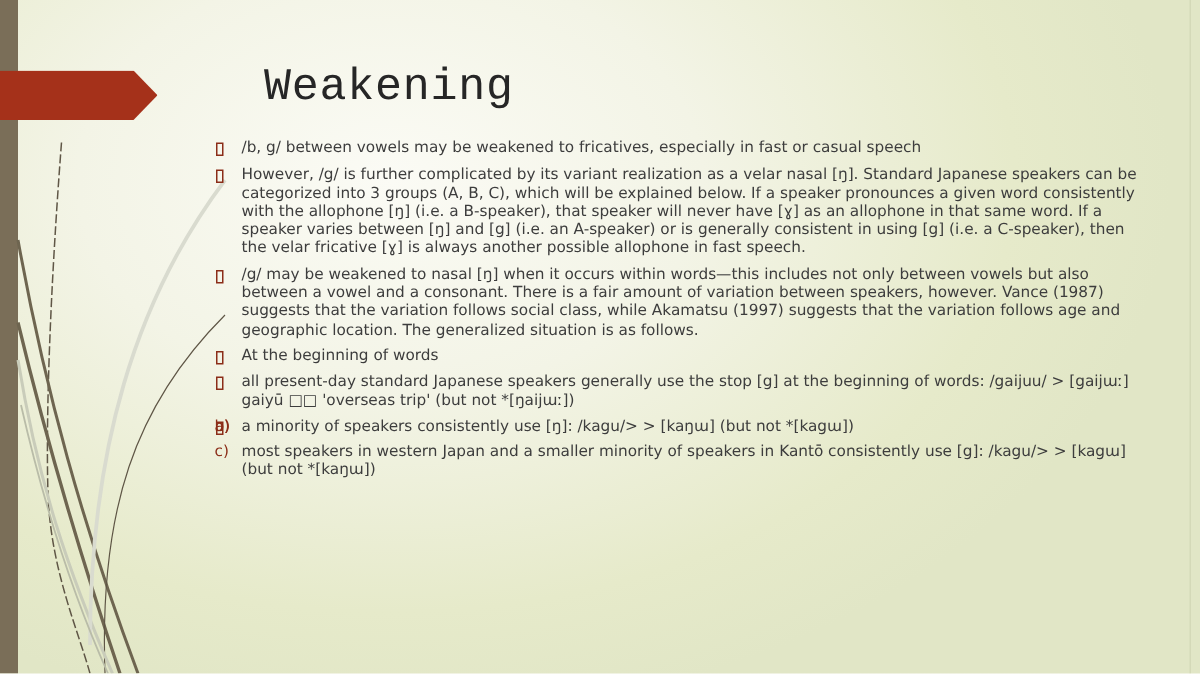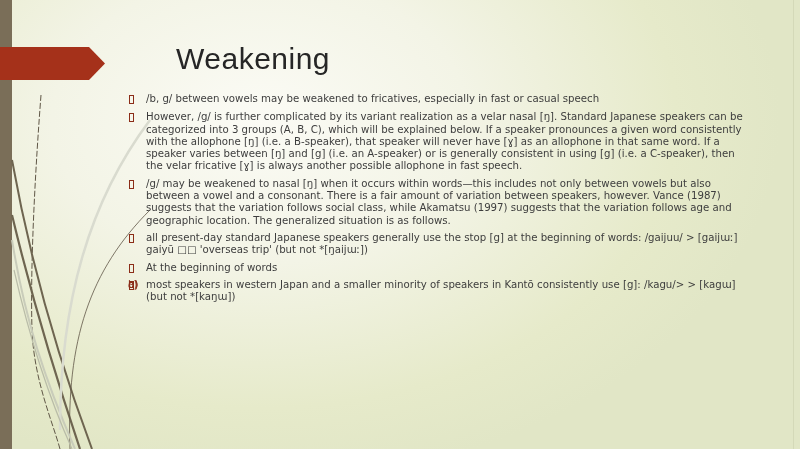--- a/index.html
+++ b/index.html
@@ -12,25 +12,25 @@
   .left-bar { position: absolute; left: 0; top: 0; width: 12px; height: 449px; background: #7a6e58; }
   .right-line { position: absolute; left: 793px; top: 0; width: 1px; height: 449px; background: #d4d9b8; }
   .arrow {
     position: absolute; left: 0; top: 47px; width: 105px; height: 33px;
     background: #a5311a;
     clip-path: polygon(0 0, 89px 0, 105px 16.5px, 89px 33px, 0 33px);
   }
   .curves { position: absolute; left: 0; top: 0; width: 160px; height: 449px; }
   .title {
     position: absolute; left: 176px; top: 42px;
-    font-family: Liberation Sans, sans-serif; font-size: 30px; color: #262626;
+    font-family: Liberation Mono, monospace; font-size: 30px; color: #262626;
     letter-spacing: 0.5px;
   }
   .content {
-    position: absolute; left: 128px; top: 93px; width: 620px;
+    position: absolute; left: 143px; top: 93px; width: 620px;
     font-size: 10.2px; line-height: 12.3px; color: #3d3d3d;
   }
   .item { position: relative; padding-left: 18px; margin-bottom: 5px; }
   .marker {
     position: absolute; left: 0; top: 0; width: 14px;
     color: #8b2d18; font-size: 10px;
   }
   .marker.box::before {
     content: ""; display: inline-block; width: 3px; height: 7px;
     border: 1px solid #8b2d18; margin-left: 1px; margin-top: 2px;
@@ -66,33 +66,34 @@
     <div class="item">
       <span class="marker box"></span>
       <span>However, /g/ is further complicated by its variant realization as a velar nasal [ŋ]. Standard Japanese speakers can be categorized into 3 groups (A, B, C), which will be explained below. If a speaker pronounces a given word consistently with the allophone [ŋ] (i.e. a B-speaker), that speaker will never have [ɣ] as an allophone in that same word. If a speaker varies between [ŋ] and [g] (i.e. an A-speaker) or is generally consistent in using [g] (i.e. a C-speaker), then the velar fricative [ɣ] is always another possible allophone in fast speech.</span>
     </div>
     <div class="item">
       <span class="marker box"></span>
       <span>/g/ may be weakened to nasal [ŋ] when it occurs within words—this includes not only between vowels but also between a vowel and a consonant. There is a fair amount of variation between speakers, however. Vance (1987) suggests that the variation follows social class, while Akamatsu (1997) suggests that the variation follows age and geographic location. The generalized situation is as follows.</span>
     </div>
     <div class="item">
       <span class="marker box"></span>
-      <span>all present-day standard Japanese speakers generally use the stop [g] at the beginning of words: /gaijuu/ &gt; [gaijɯː] gaiyū □□ 'overseas trip' (but not *[ŋaijɯː])</span>
+      <span>At the beginning of words</span>
     </div>
     <div class="item">
       <span class="marker box"></span>
-      <span>At the beginning of words</span>
+      <span>all present-day standard Japanese speakers generally use the stop [g] at the beginning of words: /gaijuu/ &gt; [gaijɯː] gaiyū □□ 'overseas trip' (but not *[ŋaijɯː])</span>
     </div>
     <div class="item">
       <span class="marker box"></span>
     </div>
     <div class="item lettered">
       <span class="marker">a)</span>
     </div>
     <div class="item lettered">
       <span class="marker">b)</span>
+      <span>a minority of speakers consistently use [ŋ]: /kagu/&gt; &gt; [kaŋɯ] (but not *[kagɯ])</span>
     </div>
     <div class="item lettered">
       <span class="marker">c)</span>
       <span>most speakers in western Japan and a smaller minority of speakers in Kantō consistently use [g]: /kagu/&gt; &gt; [kagɯ] (but not *[kaŋɯ])</span>
     </div>
   </div>
 </div>
 
 </body></html>

